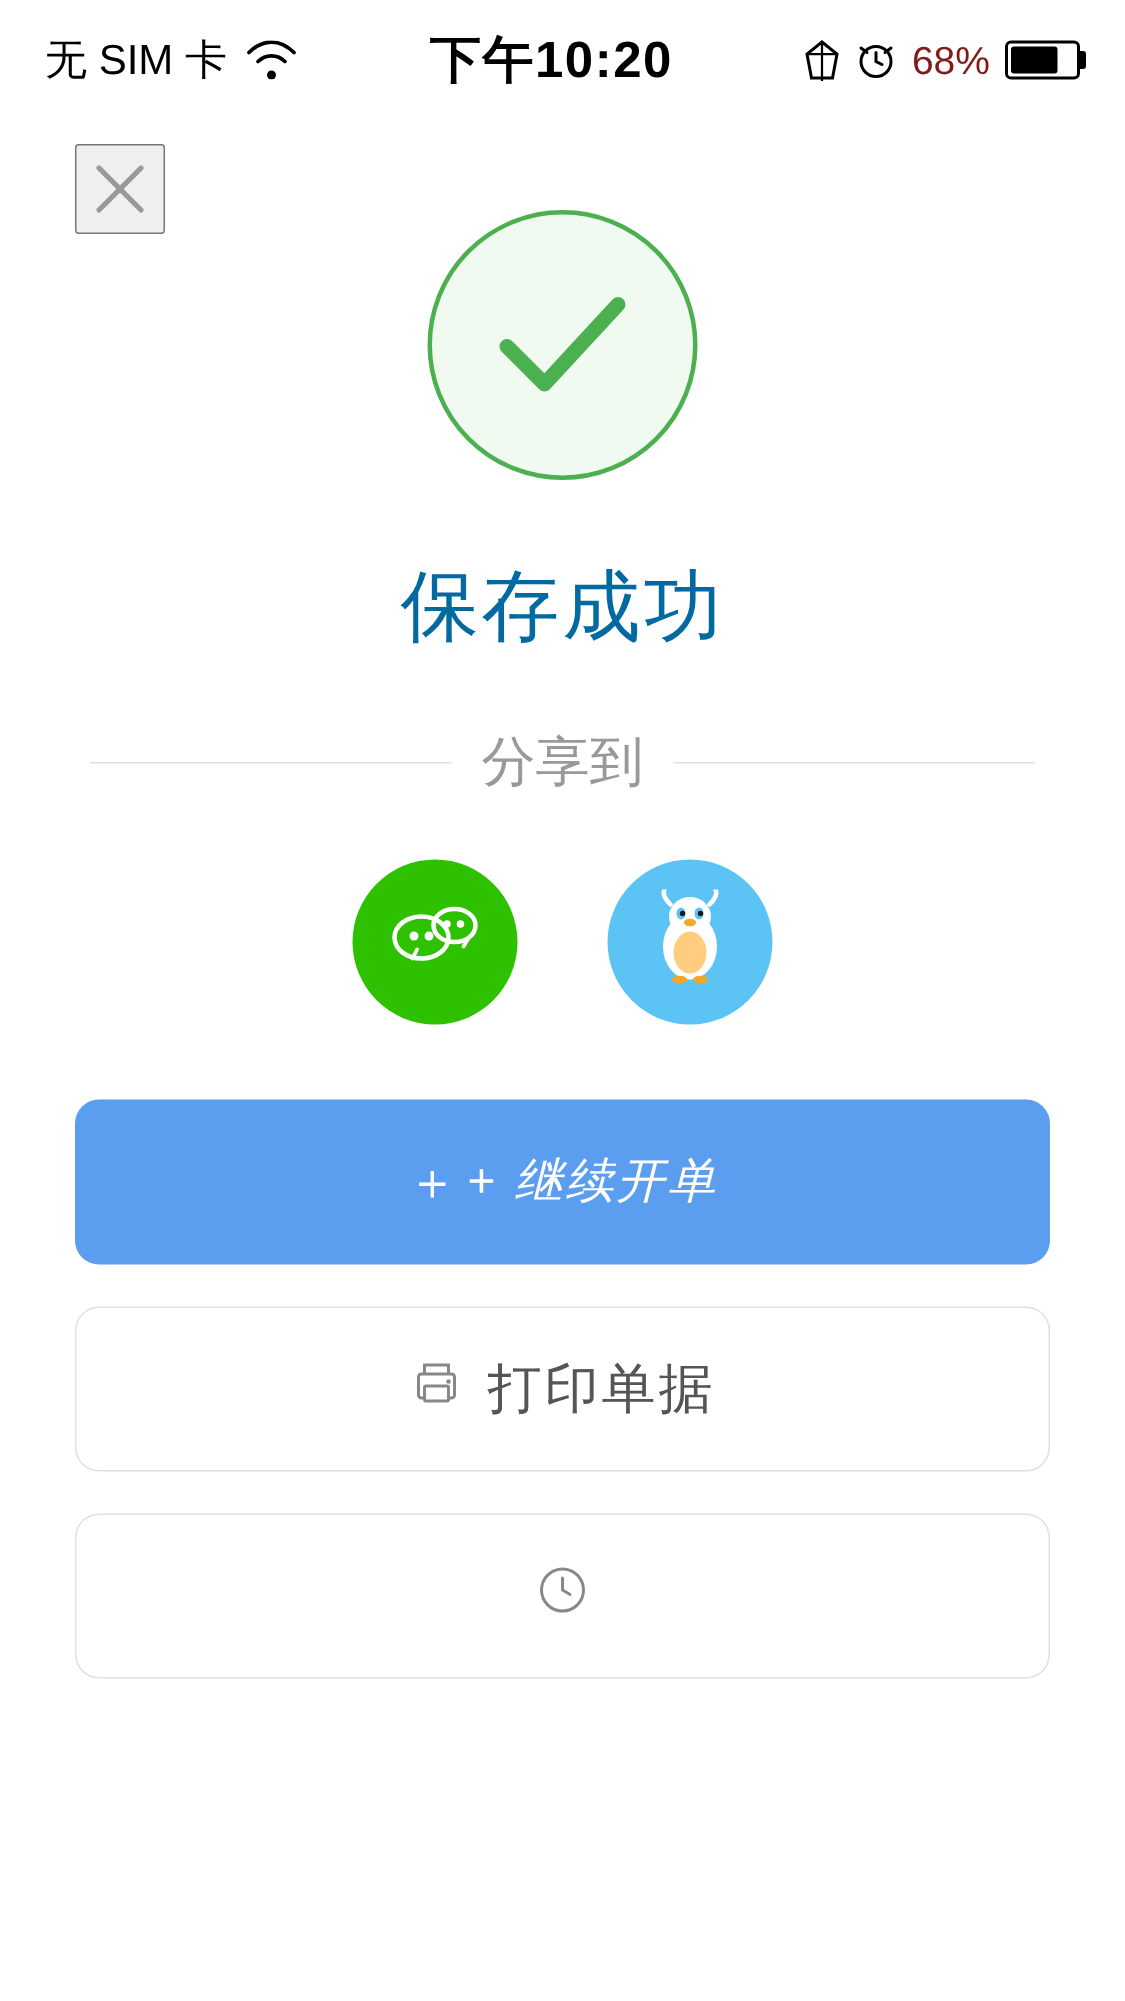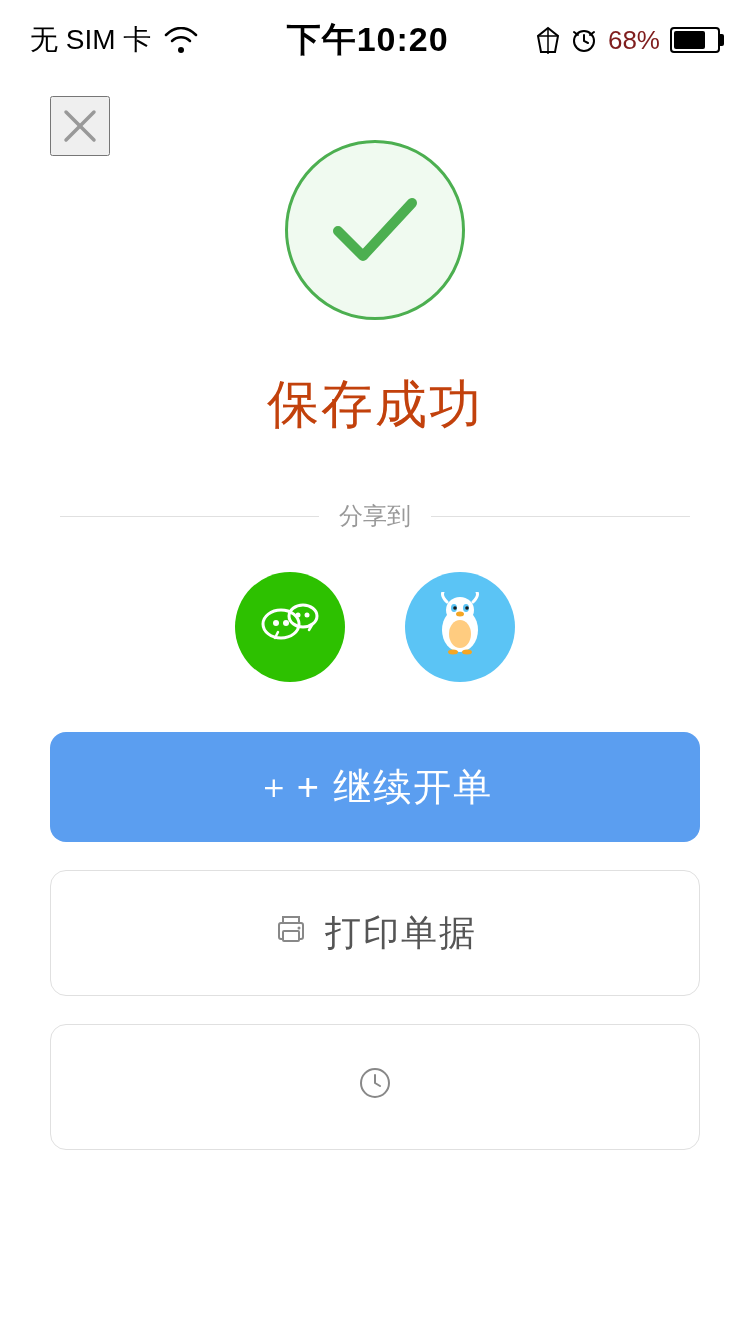--- a/index.html
+++ b/index.html
@@ -126,23 +126,23 @@
     }
 
     .checkmark {
       width: 90px;
       height: 70px;
     }
 
     
     .success-title {
       font-size: 52px;
-      color: #c2410c;
+      color: #0369a1;
       font-weight: 400;
-      margin-bottom: 60px;
+      margin-bottom: 44px;
       letter-spacing: 2px;
     }
 
     
     .share-section {
       width: 100%;
       display: flex;
       flex-direction: column;
       align-items: center;
       margin-bottom: 50px;
@@ -156,21 +156,21 @@
       margin-bottom: 40px;
     }
 
     .divider-line {
       flex: 1;
       height: 1px;
       background: #e0e0e0;
     }
 
     .divider-text {
-      font-size: 24px;
+      font-size: 36px;
       color: #999;
       padding: 0 20px;
     }
 
     
     .share-icons {
       display: flex;
       gap: 60px;
       justify-content: center;
     }
@@ -211,28 +211,29 @@
       border-radius: 16px;
       border: none;
       display: flex;
       align-items: center;
       justify-content: center;
       gap: 16px;
       cursor: pointer;
     }
 
     .btn-primary-text {
-      font-size: 38px;
+      font-size: 32px;
       color: #fff;
       letter-spacing: 2px;
+      font-style: italic;
     }
 
     .btn-secondary {
       width: 100%;
-      height: 126px;
+      height: 110px;
       background: #fff;
       border-radius: 16px;
       border: 1px solid #e0e0e0;
       display: flex;
       align-items: center;
       justify-content: center;
       gap: 16px;
       cursor: pointer;
     }
 

